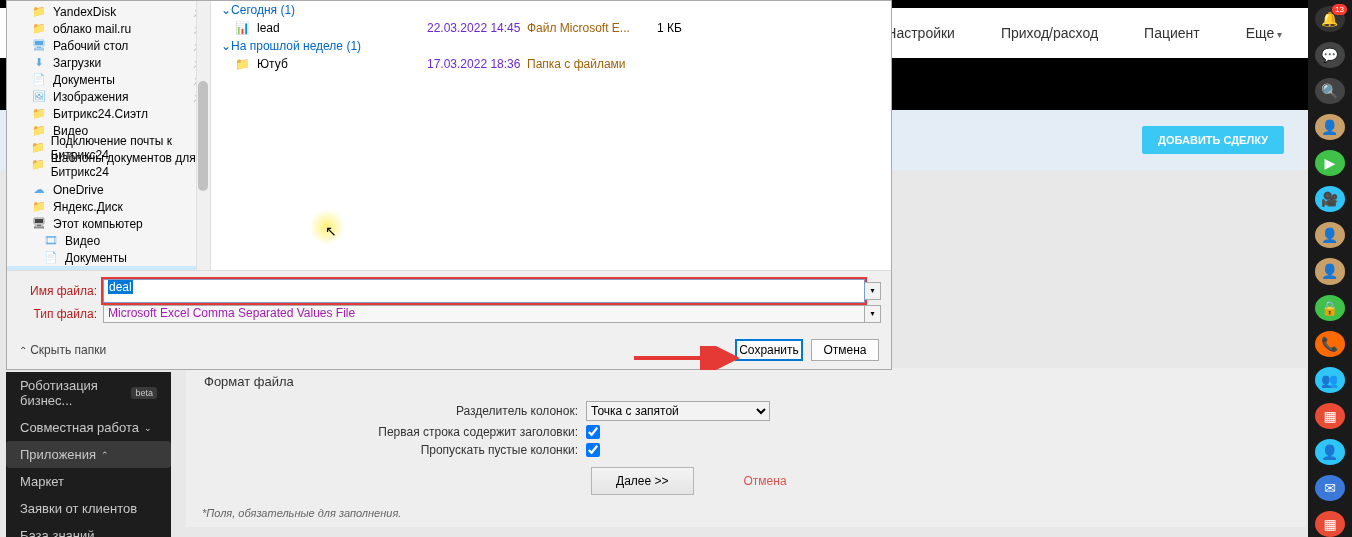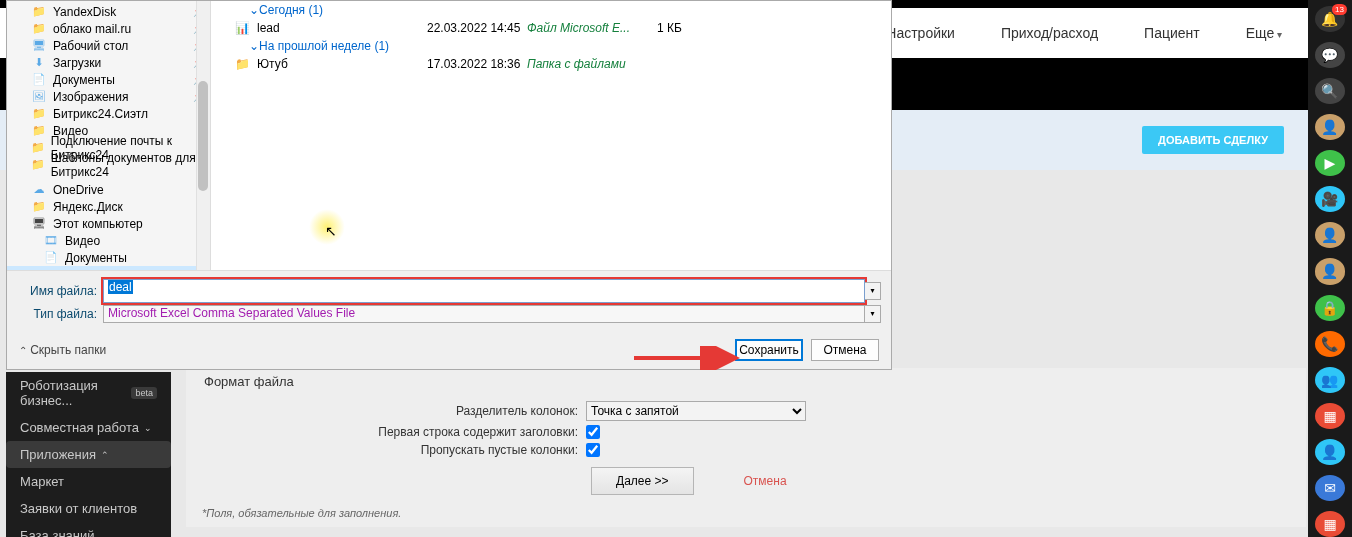--- a/index.html
+++ b/index.html
@@ -32,56 +32,56 @@
 .left-nav { position: absolute; left: 6px; top: 372px; width: 165px; height: 165px; background: #1d1d1d; color: #c8c8c8; font-size: 13px; display: flex; flex-direction: column; }
 .left-nav-item { padding: 6px 14px; cursor: pointer; display: flex; align-items: center; gap: 5px; }
 .left-nav-item.beta::after { content: "beta"; background: #3a3a3a; font-size: 9px; padding: 1px 4px; border-radius: 3px; margin-left: 4px; }
 .left-nav-item.selected { background: #3a3a3a; border-radius: 4px; }
 
 
 .form-area { position: absolute; left: 186px; top: 368px; width: 1120px; background: #eee; padding: 4px 0 8px 0; font-size: 12px; color: #333; }
 .form-title { font-weight: 400; color: #333; padding: 2px 18px 8px; font-size: 13px; }
 .form-row { display: flex; align-items: center; margin: 4px 0; }
 .form-label { width: 400px; text-align: right; padding-right: 8px; color: #333; }
-.form-select { width: 220px; font-size: 12px; height: 20px; border: 1px solid #aaa; background: #f3f3f3; }
+.form-select { width: 184px; font-size: 12px; height: 20px; border: 1px solid #aaa; background: #f3f3f3; }
 .form-check { width: 14px; height: 14px; }
 .form-buttons { margin-top: 10px; padding-left: 405px; display: flex; align-items: center; gap: 50px; }
 .next-btn { background: linear-gradient(#f4f4f4,#e4e4e4); border: 1px solid #b5b5b5; padding: 6px 24px; font-size: 12px; cursor: pointer; }
 .cancel-link { color: #d9534f; font-size: 12px; cursor: pointer; }
 .req-note { font-size: 11px; color: #666; padding: 12px 16px 0; font-style: italic; }
 
 
 .dialog { position: absolute; left: 6px; top: 0; width: 886px; height: 370px; background: #fff; border: 1px solid #aaa; display: flex; flex-direction: column; }
 .dlg-body { display: flex; flex: 1; overflow: hidden; }
 .dlg-sidebar { width: 204px; background: #f5f5f5; border-right: 1px solid #ddd; overflow-y: auto; font-size: 12px; padding: 2px 0; position: relative; }
 .sb-item { display: flex; align-items: center; padding: 2px 8px 2px 24px; height: 17px; cursor: pointer; color: #000; position: relative; }
 .sb-item.selected { background: #cce8ff; }
 .sb-icon { width: 16px; height: 14px; margin-right: 6px; display: inline-flex; align-items: center; justify-content: center; font-size: 11px; }
 .sb-pin { position: absolute; right: 4px; color: #aaa; font-size: 10px; }
 .sb-item.indent2 { padding-left: 36px; }
 .sb-scrollbar { position: absolute; right: 0; top: 0; width: 14px; height: 100%; background: #f0f0f0; border-left: 1px solid #e0e0e0; }
 .sb-thumb { position: absolute; right: 2px; top: 80px; width: 10px; height: 110px; background: #c1c1c1; border-radius: 5px; }
 
 .dlg-main { flex: 1; background: #fff; overflow-y: auto; font-size: 12px; }
-.group-hdr { color: #0066cc; padding: 2px 10px; cursor: pointer; user-select: none; margin-left: 28px; }
+.group-hdr { color: #0066cc; padding: 2px 10px; cursor: pointer; user-select: none; }
 .group-hdr::before { content: "⌄ "; display: inline-block; }
 .file-row { display: flex; padding: 2px 10px 2px 24px; align-items: center; cursor: pointer; }
 .fr-icon { width: 16px; margin-right: 6px; font-size: 12px; }
 .fr-name { width: 170px; }
-.fr-date { width: 100px; color: #000000; }
-.fr-type { width: 130px; color: #15803d; font-style: italic; }
+.fr-date { width: 100px; color: #6d28d9; }
+.fr-type { width: 130px; color: #a16207; }
 .fr-size { width: 80px; color: #000000; }
 
 
 .cursor-spot { position: absolute; left: 302px; top: 208px; width: 36px; height: 36px; border-radius: 50%; background: radial-gradient(circle, rgba(255,240,100,0.9) 0%, rgba(255,240,100,0) 70%); pointer-events: none; }
 .cursor-arrow { position: absolute; left: 318px; top: 222px; font-size: 14px; color: #000; pointer-events: none; }
 
 .dlg-bottom { border-top: 1px solid #ddd; background: #f0f0f0; padding: 6px 10px; font-size: 12px; }
 .dlg-field-row { display: flex; align-items: center; margin: 2px 0; }
-.dlg-field-label { width: 86px; text-align: right; padding-right: 6px; color: #0c4a6e; }
+.dlg-field-label { width: 86px; text-align: right; padding-right: 6px; color: #b91c1c; }
 .dlg-field-input { flex: 1; height: 24px; border: 1px solid #7a9fcf; background: #fff; font-size: 12px; padding: 0 4px; }
 .dlg-field-input.highlight { outline: 2px solid #e53935; outline-offset: 0; }
 .dlg-field-input.sel { background: #fff; }
 .dlg-field-input .seltext { background: #0078d7; color: #fff; padding: 0 1px; }
 .dlg-dropdown-btn { width: 16px; height: 18px; border: 1px solid #aaa; border-left: none; background: #f3f3f3; font-size: 8px; text-align: center; line-height: 16px; cursor: pointer; }
 .dlg-type-input { flex: 1; height: 18px; border: 1px solid #aaa; background: #f7f7f7; font-size: 12px; padding: 0 4px; color: #a21caf; }
 
 .dlg-footer { background: #f0f0f0; padding: 8px 12px; display: flex; align-items: center; }
 .hide-folders { font-size: 12px; color: #444; cursor: pointer; }
 .hide-folders::before { content: "⌃ "; font-size: 10px; }

